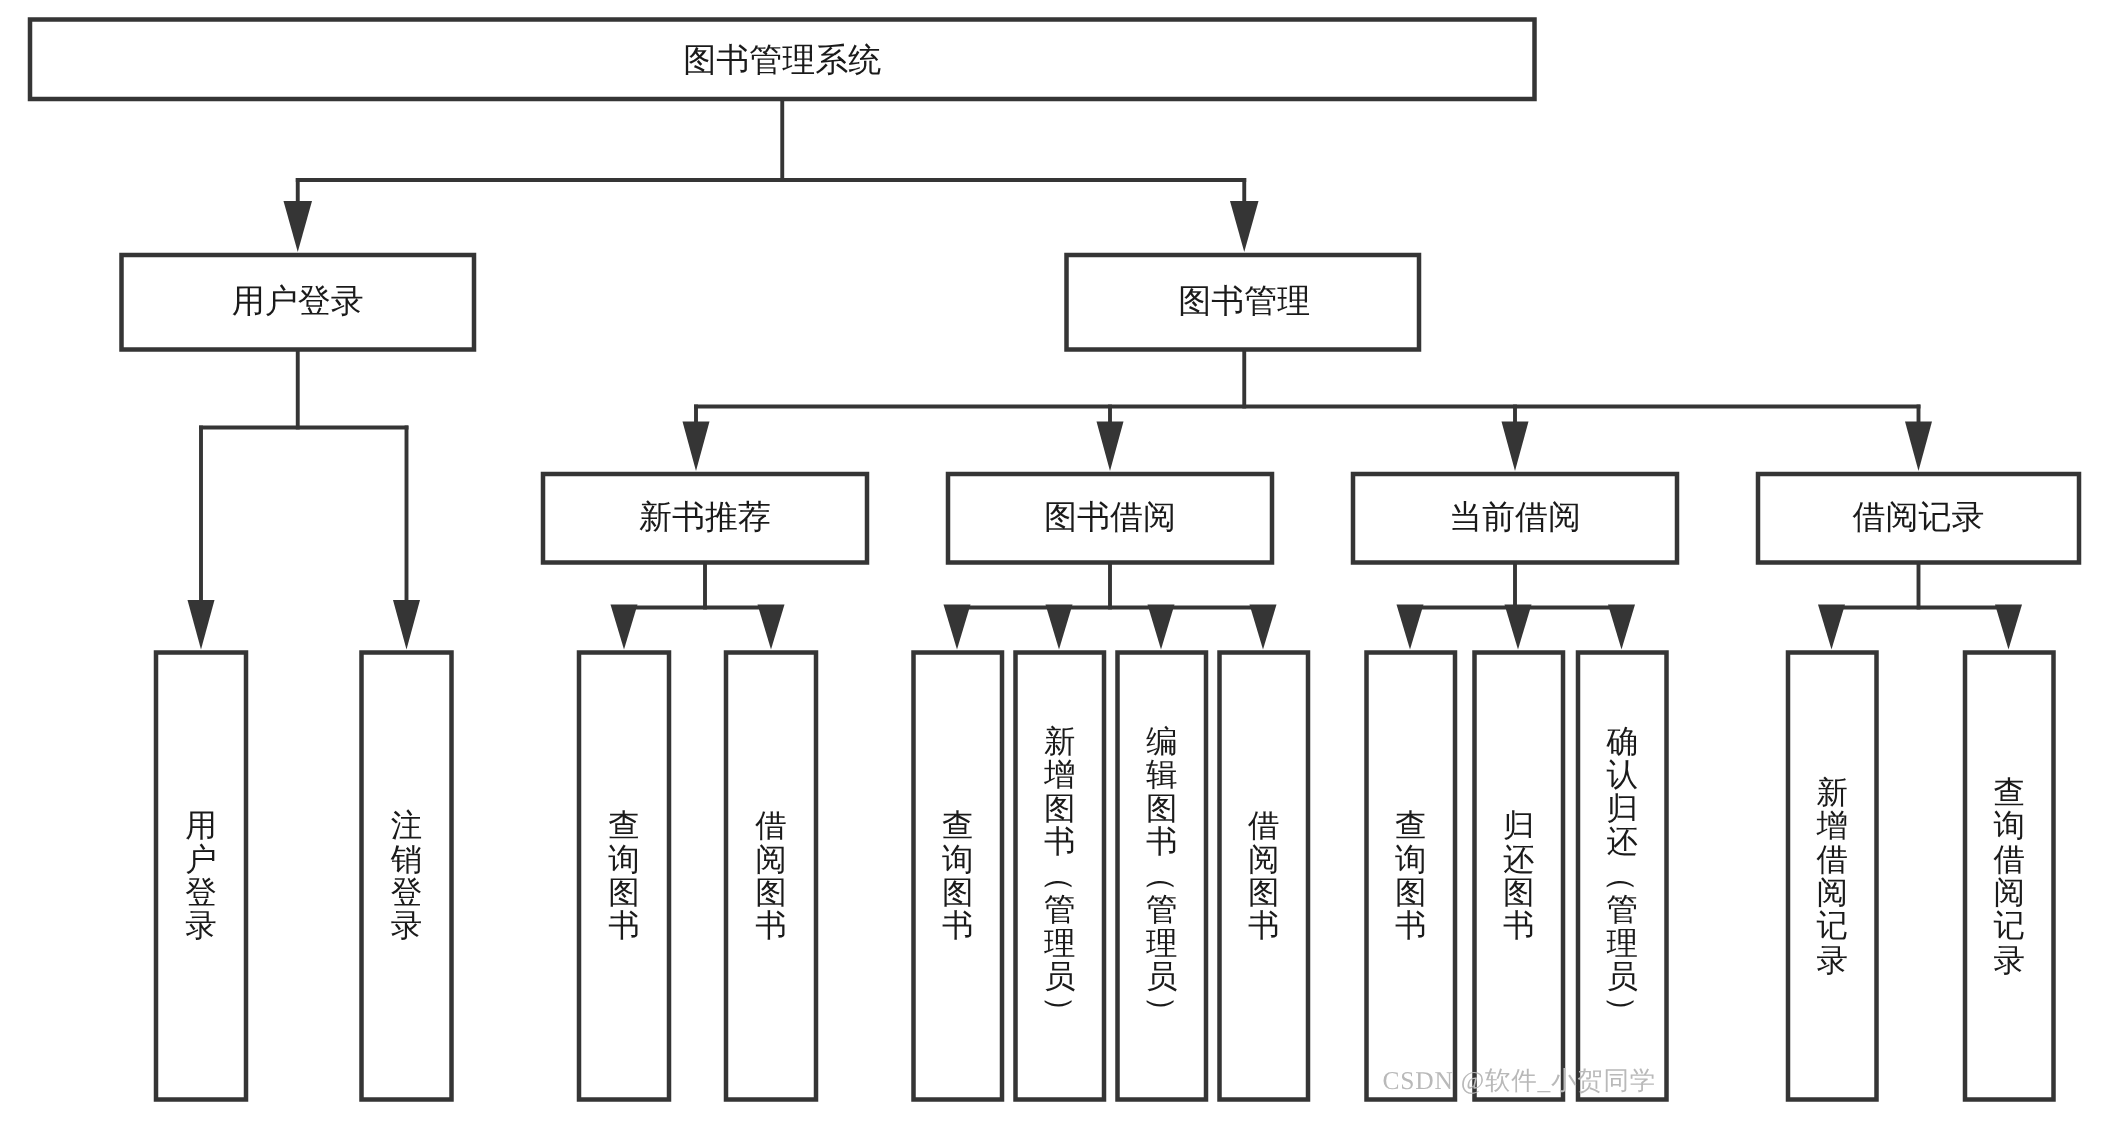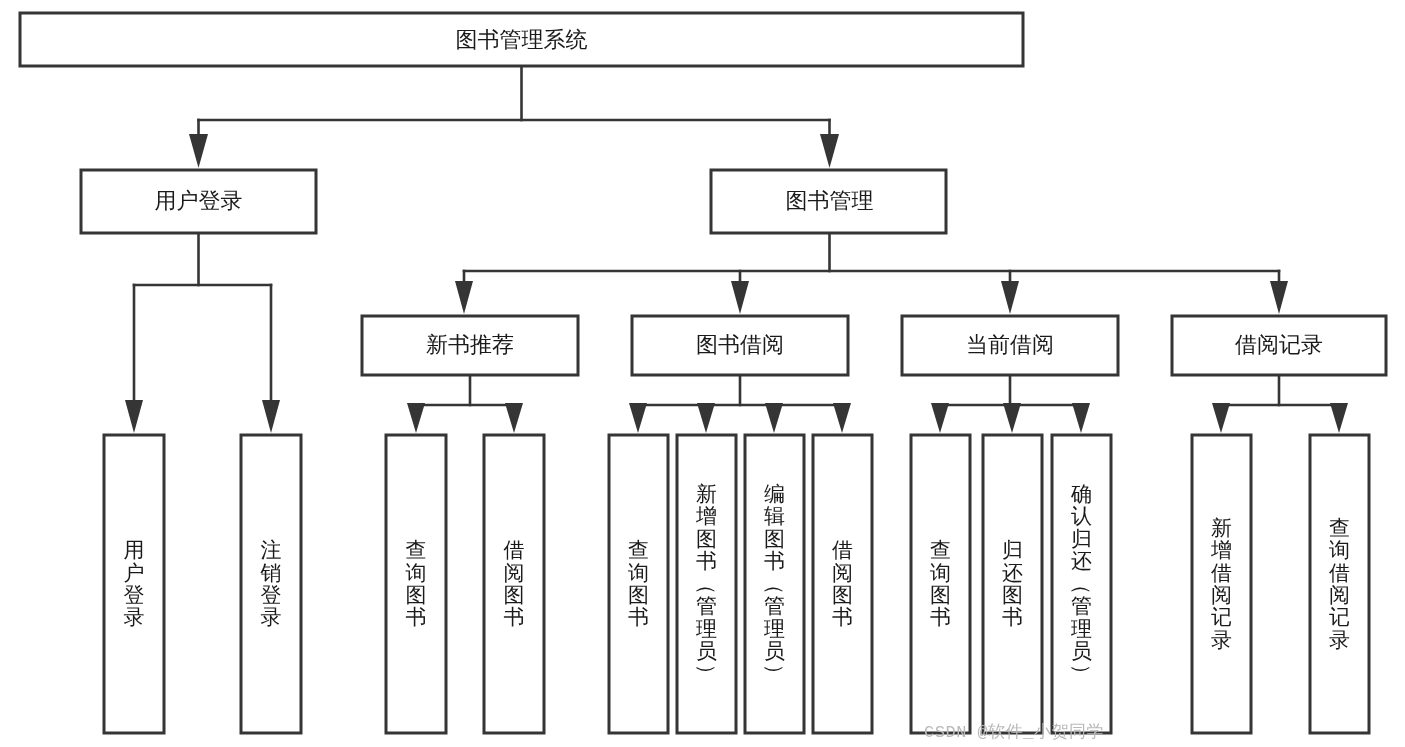--- a/index.html
+++ b/index.html
@@ -64,26 +64,26 @@
   }
   .v-label-wrap span.vchar {
     display: block;
   }
   .v-label-wrap span.vchar.rot {
     transform: rotate(90deg);
   }
   #watermark {
     position: absolute;
     right: 10px;
-    bottom: 4px;
+    bottom: 15px;
     font-size: 17px;
     color: #b9b9b9;
     letter-spacing: 0.5px;
     white-space: nowrap;
-    font-family: Liberation Mono, monospace;
+    font-family: Liberation Serif, serif;
   }
 </style>
 </head>
 <body>
 
 <div id="diagram-root">
 
   <svg class="flow" viewBox="0 0 1405 747">
 
     <g>

